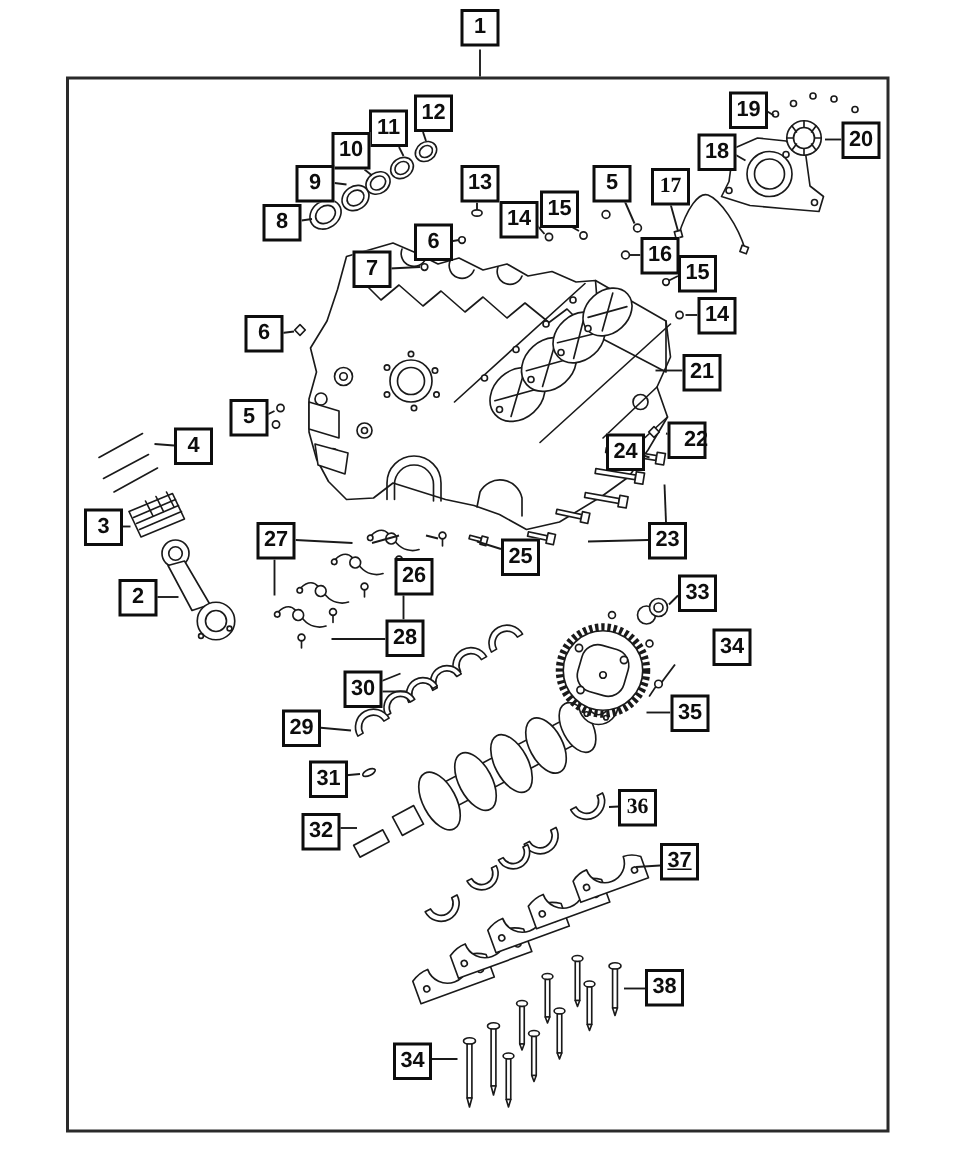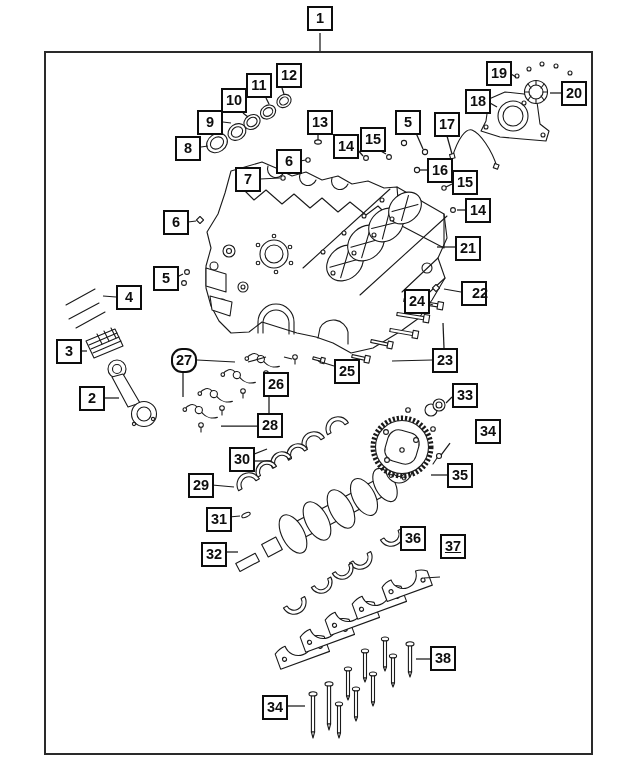--- a/index.html
+++ b/index.html
@@ -482,46 +482,46 @@
       <div class="callout" style="left: 246px; top: 73px;">11</div>
       <div class="callout" style="left: 221px; top: 88px;">10</div>
       <div class="callout" style="left: 197px; top: 110px;">9</div>
       <div class="callout" style="left: 175px; top: 136px;">8</div>
       <div class="callout" style="left: 307px; top: 110px; text-align: right;">13</div>
       <div class="callout" style="left: 333px; top: 134px;">14</div>
       <div class="callout" style="left: 360px; top: 127px;">15</div>
       <div class="callout" style="left: 395px; top: 110px;">5</div>
       <div class="callout" style="left: 276px; top: 149px;">6</div>
       <div class="callout" style="left: 235px; top: 167px;">7</div>
-      <div class="callout" style="left: 434px; top: 112px;">17</div>
+      <div class="callout" style="left: 434px; top: 112px; font-family: Liberation Serif, serif;">17</div>
       <div class="callout" style="left: 486px; top: 61px;">19</div>
       <div class="callout" style="left: 465px; top: 89px;">18</div>
       <div class="callout" style="left: 561px; top: 81px;">20</div>
       <div class="callout" style="left: 427px; top: 158px;">16</div>
       <div class="callout" style="left: 452px; top: 170px;">15</div>
       <div class="callout" style="left: 465px; top: 198px;">14</div>
       <div class="callout" style="left: 455px; top: 236px;">21</div>
-      <div class="callout" style="left: 461px; top: 281px; padding-left: 12px;">22</div>
+      <div class="callout" style="left: 445px; top: 281px; padding-left: 12px;">22</div>
       <div class="callout" style="left: 404px; top: 289px;">24</div>
       <div class="callout" style="left: 432px; top: 348px;">23</div>
       <div class="callout" style="left: 163px; top: 210px;">6</div>
       <div class="callout" style="left: 153px; top: 266px;">5</div>
       <div class="callout" style="left: 116px; top: 285px;">4</div>
       <div class="callout" style="left: 56px; top: 339px;">3</div>
       <div class="callout" style="left: 79px; top: 386px;">2</div>
-      <div class="callout" style="left: 171px; top: 348px; border-radius: 11px;">27</div>
+      <div class="callout" style="left: 171px; top: 348px;">27</div>
       <div class="callout" style="left: 263px; top: 332px; margin-top: 40px;">26</div>
       <div class="callout" style="left: 334px; top: 359px;">25</div>
       <div class="callout" style="left: 257px; top: 413px;">28</div>
       <div class="callout" style="left: 229px; top: 447px;">30</div>
       <div class="callout" style="left: 188px; top: 473px;">29</div>
       <div class="callout" style="left: 206px; top: 507px;">31</div>
       <div class="callout" style="left: 201px; top: 542px;">32</div>
       <div class="callout" style="left: 452px; top: 383px;">33</div>
       <div class="callout" style="left: 447px; top: 419px; margin-left: 28px;">34</div>
       <div class="callout" style="left: 447px; top: 463px;">35</div>
-      <div class="callout" style="left: 400px; top: 526px;">36</div>
-      <div class="callout" style="left: 440px; top: 534px; text-decoration: underline;">37</div>
+      <div class="callout" style="left: 412px; top: 526px; font-family: Liberation Serif, serif;">36</div>
+      <div class="callout" style="left: 440px; top: 562px; text-decoration: underline;">37</div>
       <div class="callout" style="left: 430px; top: 646px;">38</div>
       <div class="callout" style="left: 262px; top: 695px;">34</div>
     </div>
 
 </div>
 
 </body></html>

